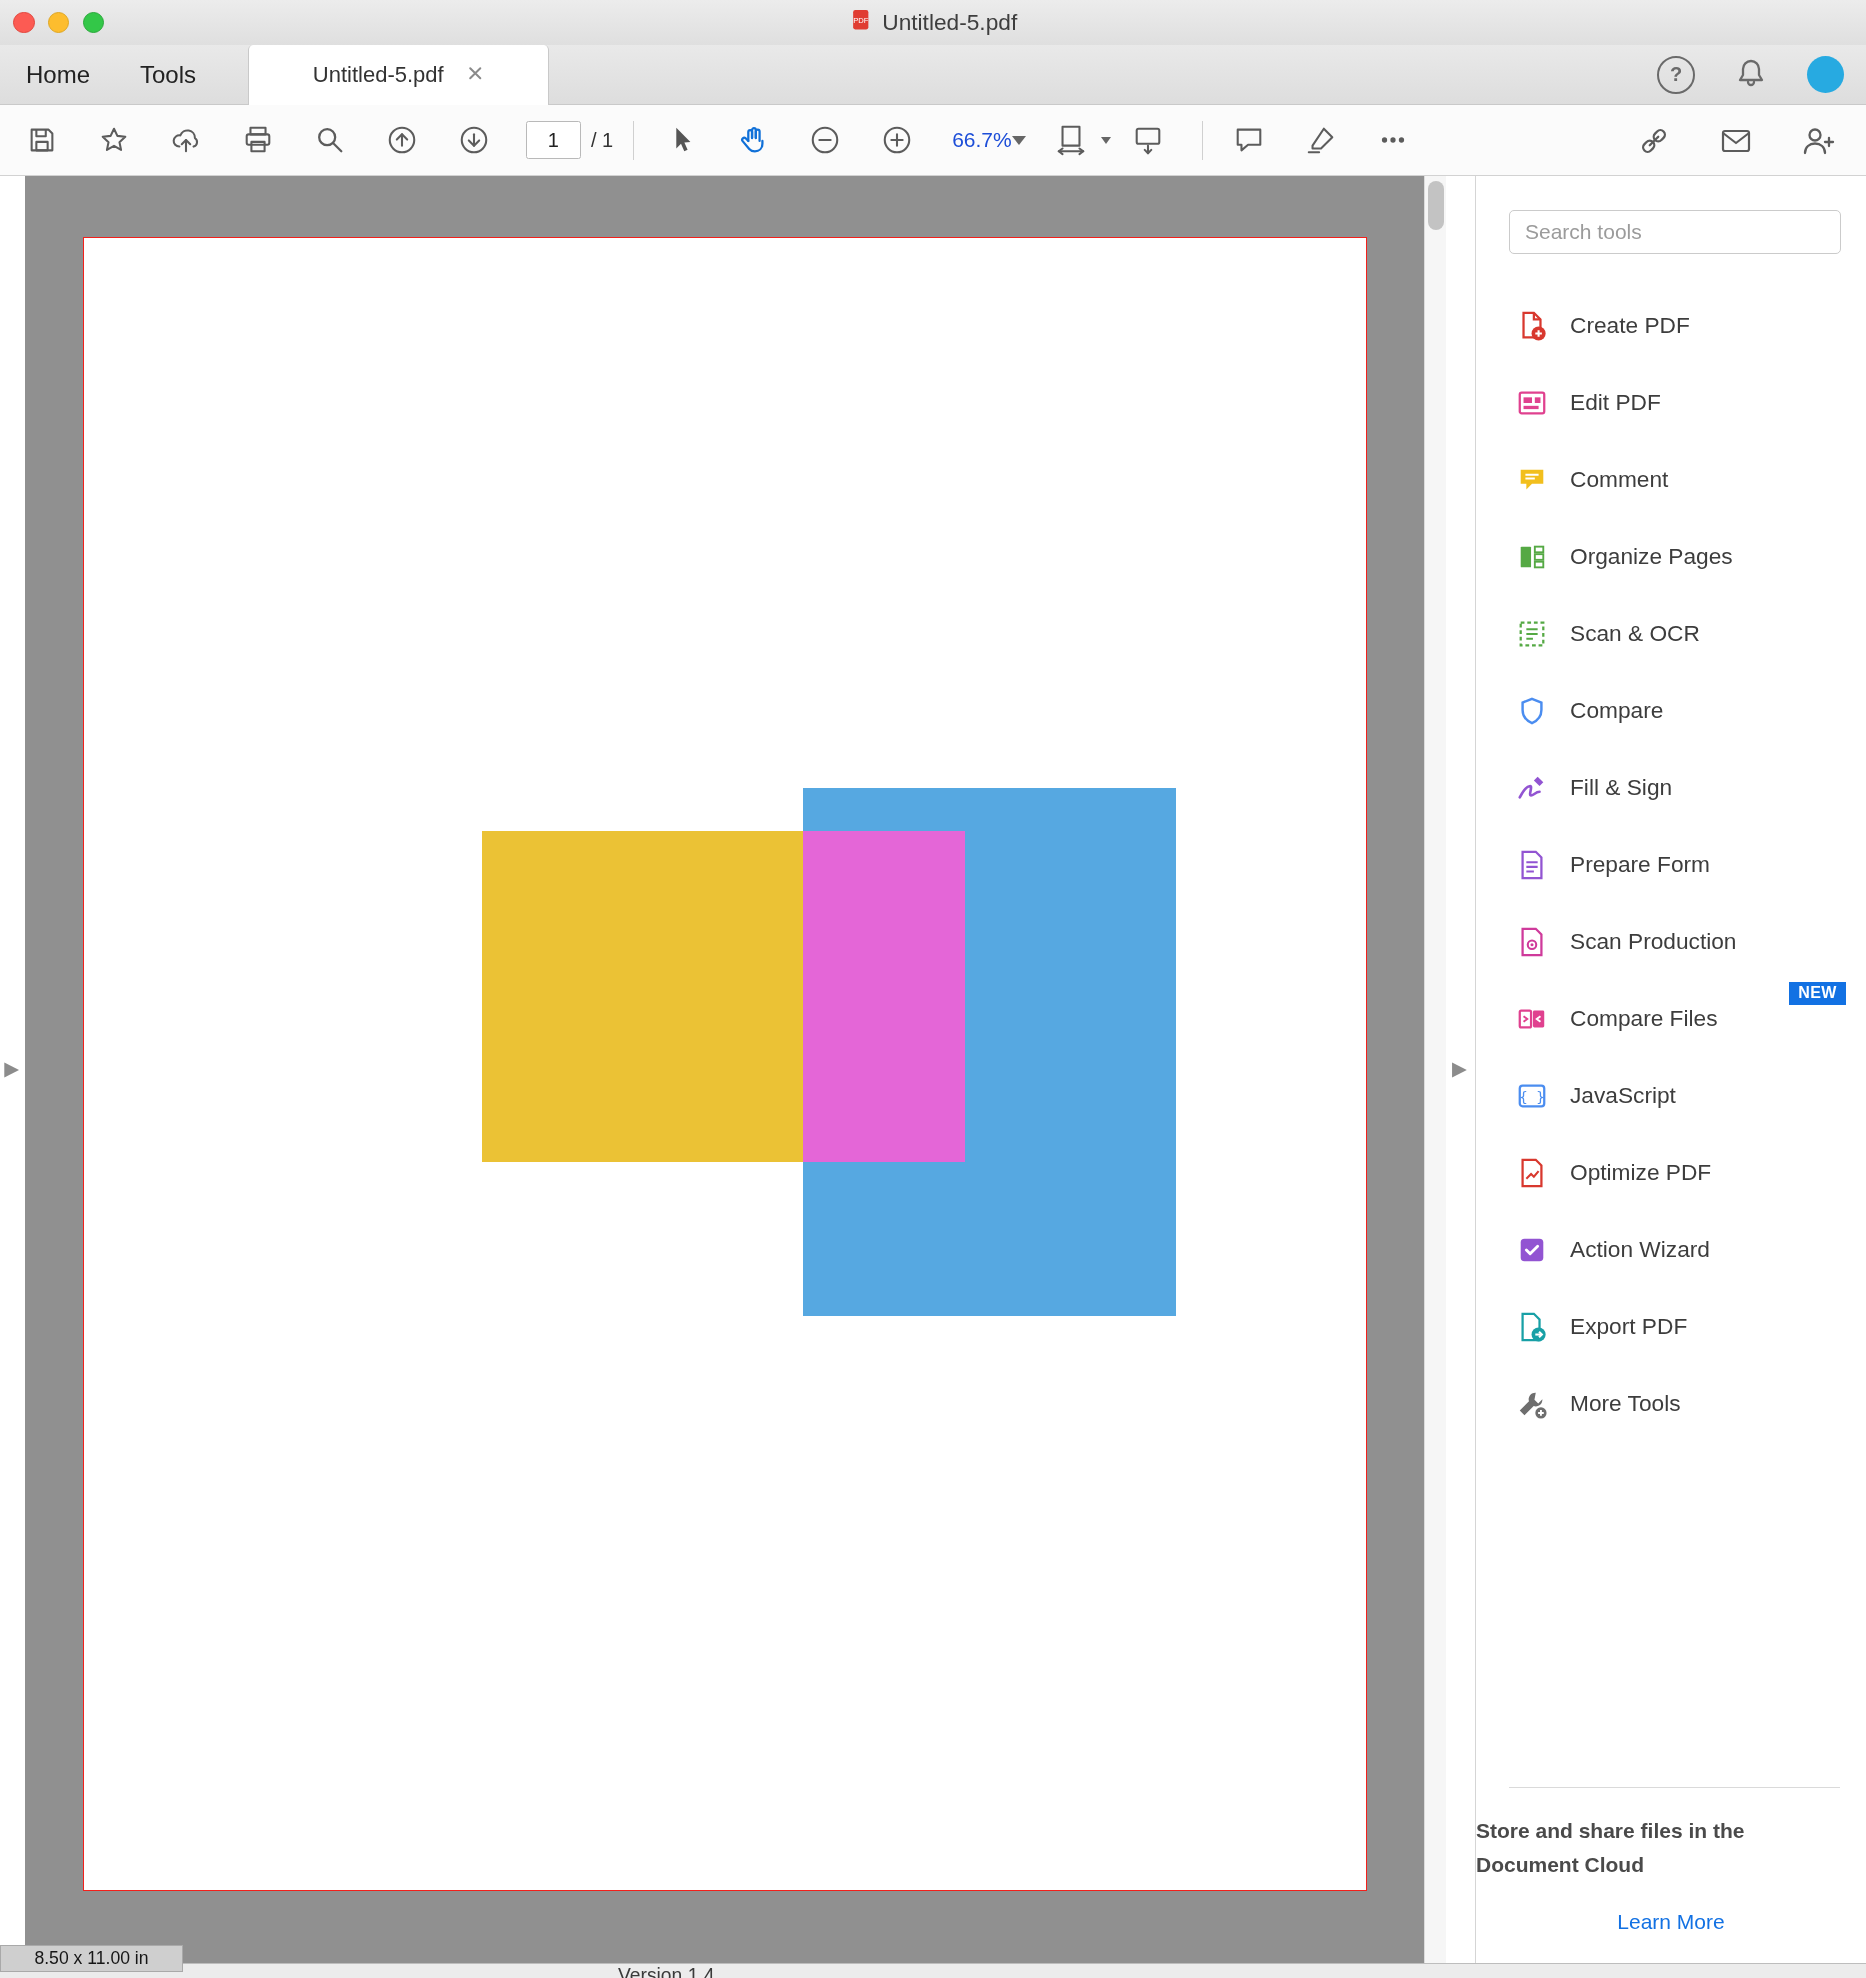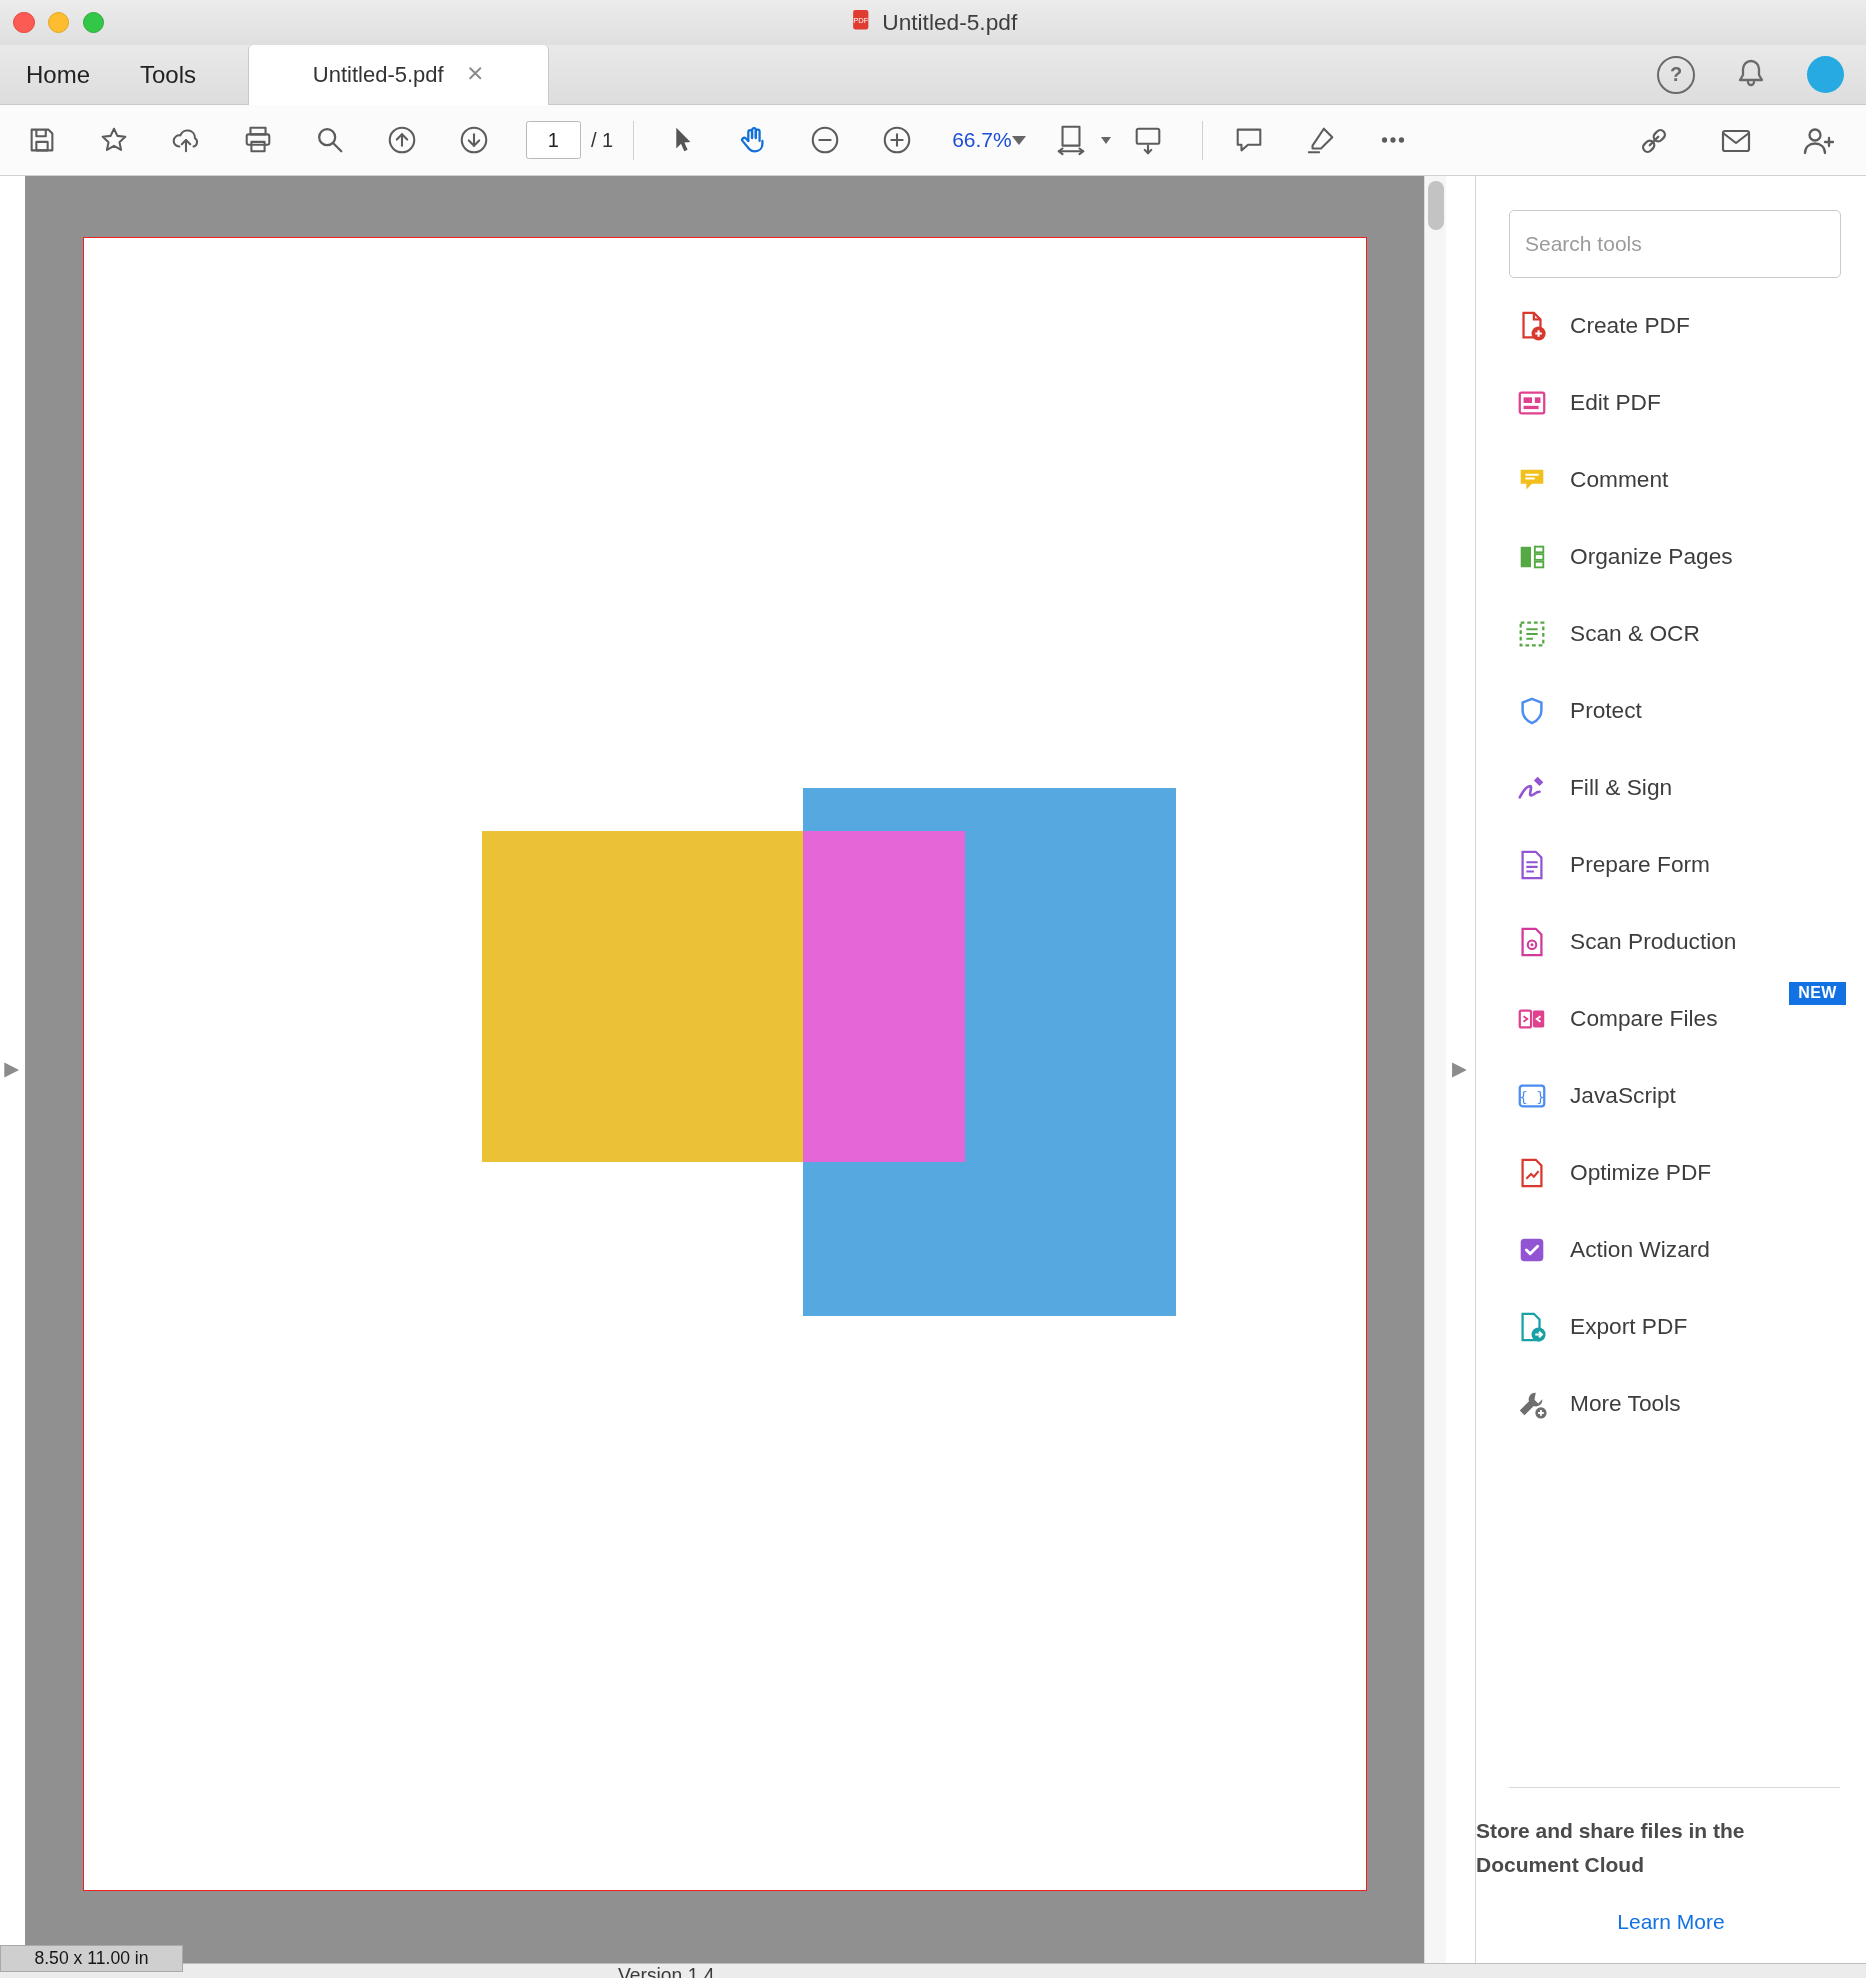--- a/index.html
+++ b/index.html
@@ -62,21 +62,21 @@
   .status-chip{position:absolute;left:0;top:1945px;width:183px;height:27px;background:#cfcfcf;
     border:0.8px solid #a9a9a9;box-sizing:border-box;display:flex;align-items:center;justify-content:center;
     font-size:17.6px;color:#161616;z-index:6;}
   .bottom-band{position:absolute;left:0;top:1963px;right:0;height:15px;background:#ececec;
     border-top:0.8px solid #bdbdbd;overflow:hidden;z-index:5;}
   .version-text{position:absolute;left:618px;top:0.8px;font-size:19.3px;color:#3a3a3a;}
 
   
   .sidebar{position:absolute;left:1475px;top:176px;width:391px;bottom:15px;background:#ffffff;
     border-left:0.8px solid #d5d5d5;box-sizing:border-box;}
-  .search{position:absolute;left:33px;top:34px;width:332px;height:68px;border:1.7px solid #cbcbcb;border-radius:5px;
+  .search{position:absolute;left:33px;top:34px;width:332px;height:44px;border:1.7px solid #cbcbcb;border-radius:5px;
     font-size:21px;color:#444;padding:0 15px;box-sizing:border-box;background:#fff;font-family:"Liberation Sans",sans-serif;}
   .search::placeholder{color:#9b9b9b;}
   .tools{position:absolute;left:0;right:0;top:111px;}
   .tool-row{height:77px;display:flex;align-items:center;gap:22px;padding-left:40px;position:relative;cursor:pointer;}
   .ticon{width:32px;height:32px;flex:0 0 32px;}
   .ticon svg{display:block;width:32px;height:32px;}
   .tlabel{font-size:22.7px;color:#3d3d3d;}
   .new-badge{position:absolute;right:20px;top:1.7px;background:#1271e3;color:#fff;font-size:16px;
     font-weight:bold;padding:2.5px 9.2px;border-radius:0;letter-spacing:0.4px;}
   .sidebar-divider{position:absolute;left:33px;right:26px;top:1611px;height:0.8px;background:#dadada;}
@@ -347,21 +347,21 @@
         </span>
         <span class="tlabel">Scan &amp; OCR</span>
       </div>
 
       <div class="tool-row">
         <span class="ticon" style="color:#4b8df0">
           <svg viewBox="0 0 34 34" fill="none">
               <path d="M17 4l10 4v8c0 7-4.5 11.5-10 14-5.5-2.5-10-7-10-14V8z" stroke="currentColor" stroke-width="2.6"></path>
             </svg>
         </span>
-        <span class="tlabel">Protect</span>
+        <span class="tlabel">Compare</span>
       </div>
 
       <div class="tool-row">
         <span class="ticon" style="color:#9254d2">
           <svg viewBox="0 0 34 34" fill="none">
               <path d="M4 27c4-8 8-12 11-12 3 0-2 10 1 10 2.5 0 5-4 9-4" stroke="currentColor" stroke-width="2.8" stroke-linecap="round"></path>
               <path d="M23 5l6 6-4 4-6-6z" fill="currentColor"></path>
             </svg>
         </span>
         <span class="tlabel">Fill &amp; Sign</span>

